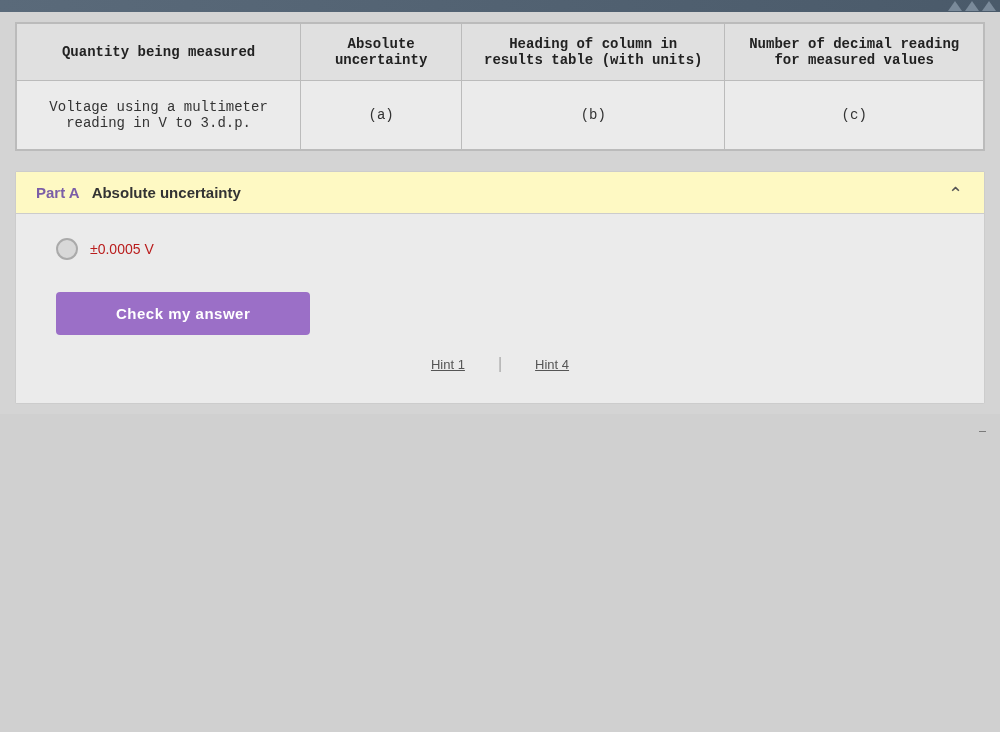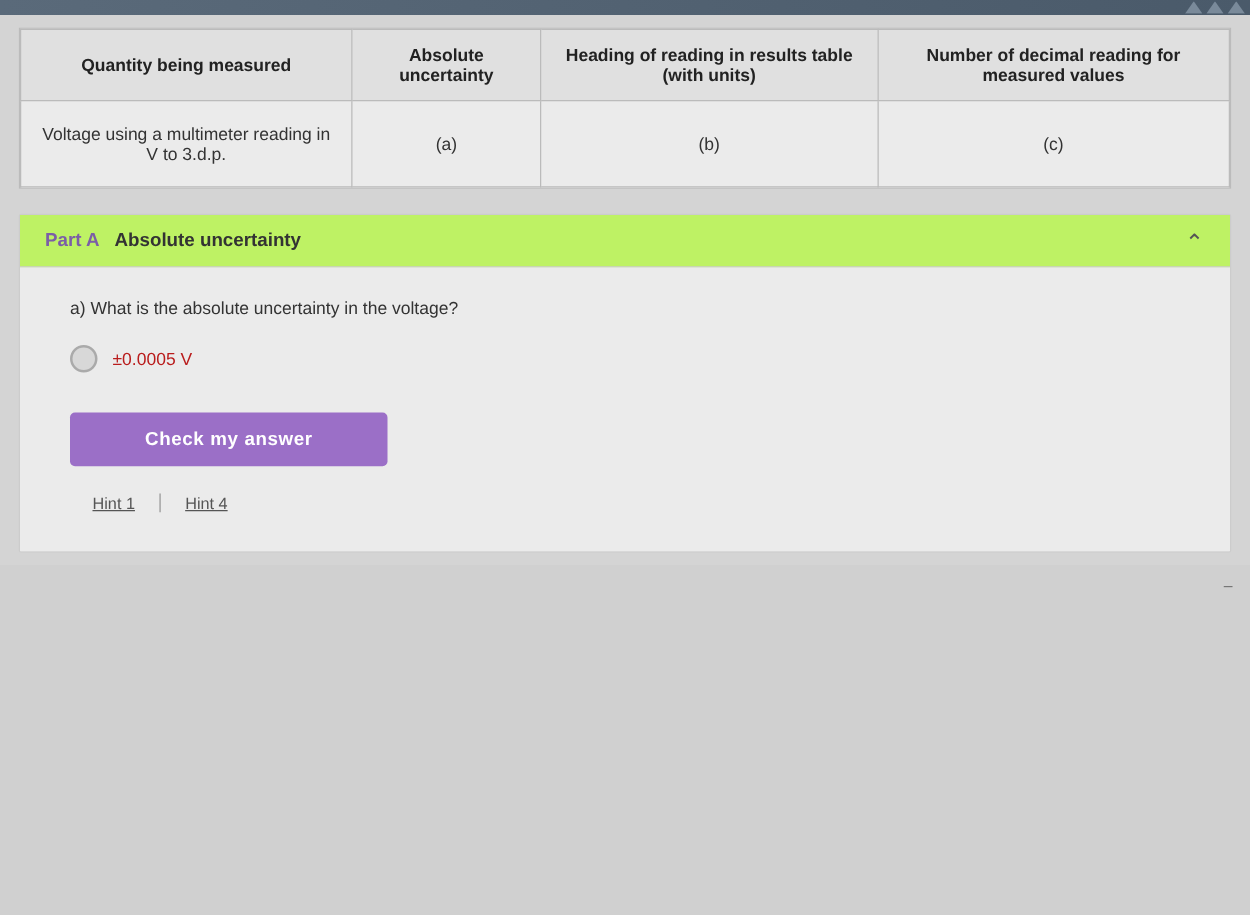--- a/index.html
+++ b/index.html
@@ -41,20 +41,21 @@
     
     .table-wrapper {
       background: #e8e8e8;
       border: 1px solid #bbb;
       margin-bottom: 20px;
     }
 
     table {
       width: 100%;
       border-collapse: collapse;
+      font-family: Liberation Mono, monospace;
     }
 
     table thead tr th {
       background: #e0e0e0;
       border: 1px solid #bbb;
       padding: 12px 14px;
       text-align: center;
       font-size: 14px;
       font-weight: 600;
       color: #222;
@@ -82,21 +83,21 @@
       border: 1px solid #ccc;
       border-radius: 2px;
     }
 
     .part-header {
       display: flex;
       align-items: center;
       justify-content: space-between;
       padding: 12px 20px;
       border-bottom: 1px solid #ccc;
-      background: #bef264;
+      background: #fef9c3;
     }
 
     .part-header-left {
       display: flex;
       align-items: baseline;
       gap: 12px;
     }
 
     .part-label {
       color: #7b5ea7;
@@ -171,22 +172,23 @@
       border-radius: 4px;
       padding: 13px 60px;
       font-size: 15px;
       font-weight: 700;
       cursor: pointer;
       letter-spacing: 0.5px;
     }
 
     .hint-row {
       display: flex;
-      align-items: center;
-      gap: 0;
+      justify-content: center;
+      align-items: center;
+      gap: 15px;
       font-size: 13px;
     }
 
     .hint-link {
       color: #555;
       text-decoration: underline;
       cursor: pointer;
       padding: 0 18px;
     }
 
@@ -215,21 +217,21 @@
 </div>
 
 <div class="main-content">
 
   <div class="table-wrapper">
     <table>
       <thead>
         <tr>
           <th>Quantity being measured</th>
           <th>Absolute uncertainty</th>
-          <th>Heading of reading in results table (with units)</th>
+          <th>Heading of column in results table (with units)</th>
           <th>Number of decimal reading for measured values</th>
         </tr>
       </thead>
       <tbody>
         <tr>
           <td>Voltage using a multimeter reading in V to 3.d.p.</td>
           <td>(a)</td>
           <td>(b)</td>
           <td>(c)</td>
         </tr>
@@ -240,21 +242,20 @@
   <div class="part-section">
     <div class="part-header">
       <div class="part-header-left">
         <span class="part-label">Part A</span>
         <span class="part-title">Absolute uncertainty</span>
       </div>
       <span class="chevron-up">⌃</span>
     </div>
 
     <div class="part-body">
-      <p class="question-text">a) What is the absolute uncertainty in the voltage?</p>
 
       <div class="radio-group">
 
         <label class="radio-option">
           <div class="radio-circle"></div>
           <span class="radio-label">±0.0005 V</span>
         </label>
 
 
 

